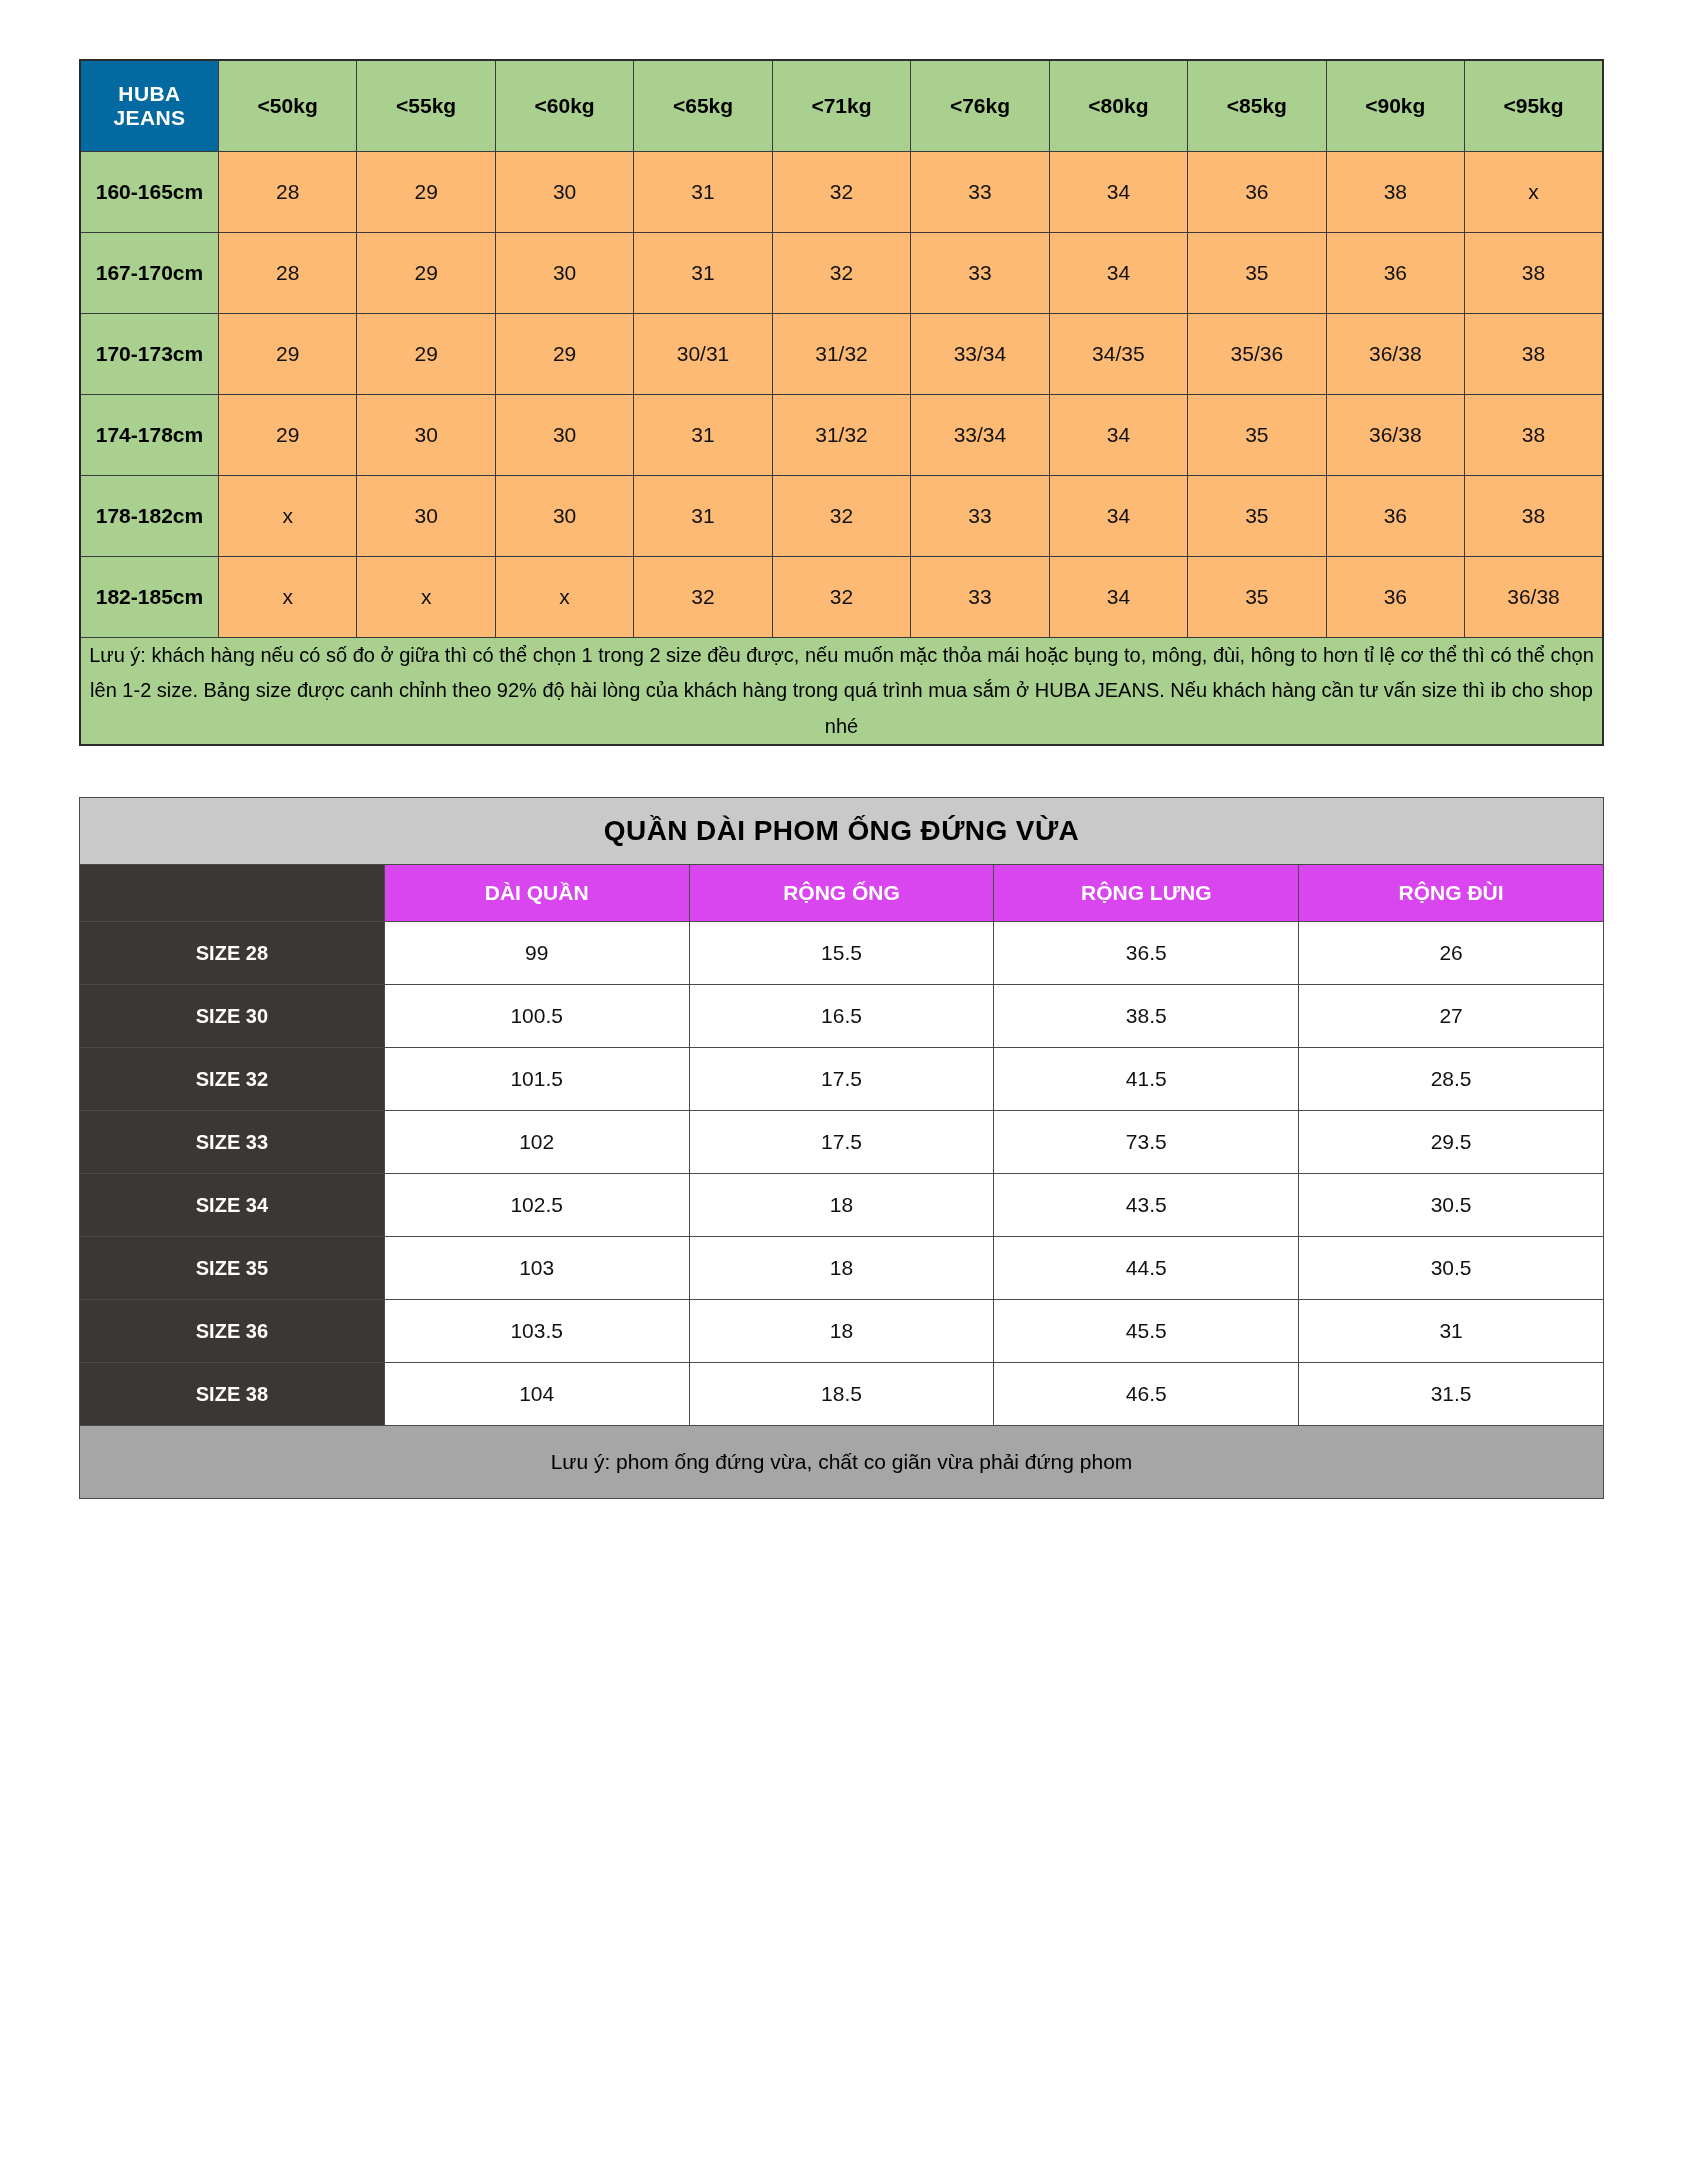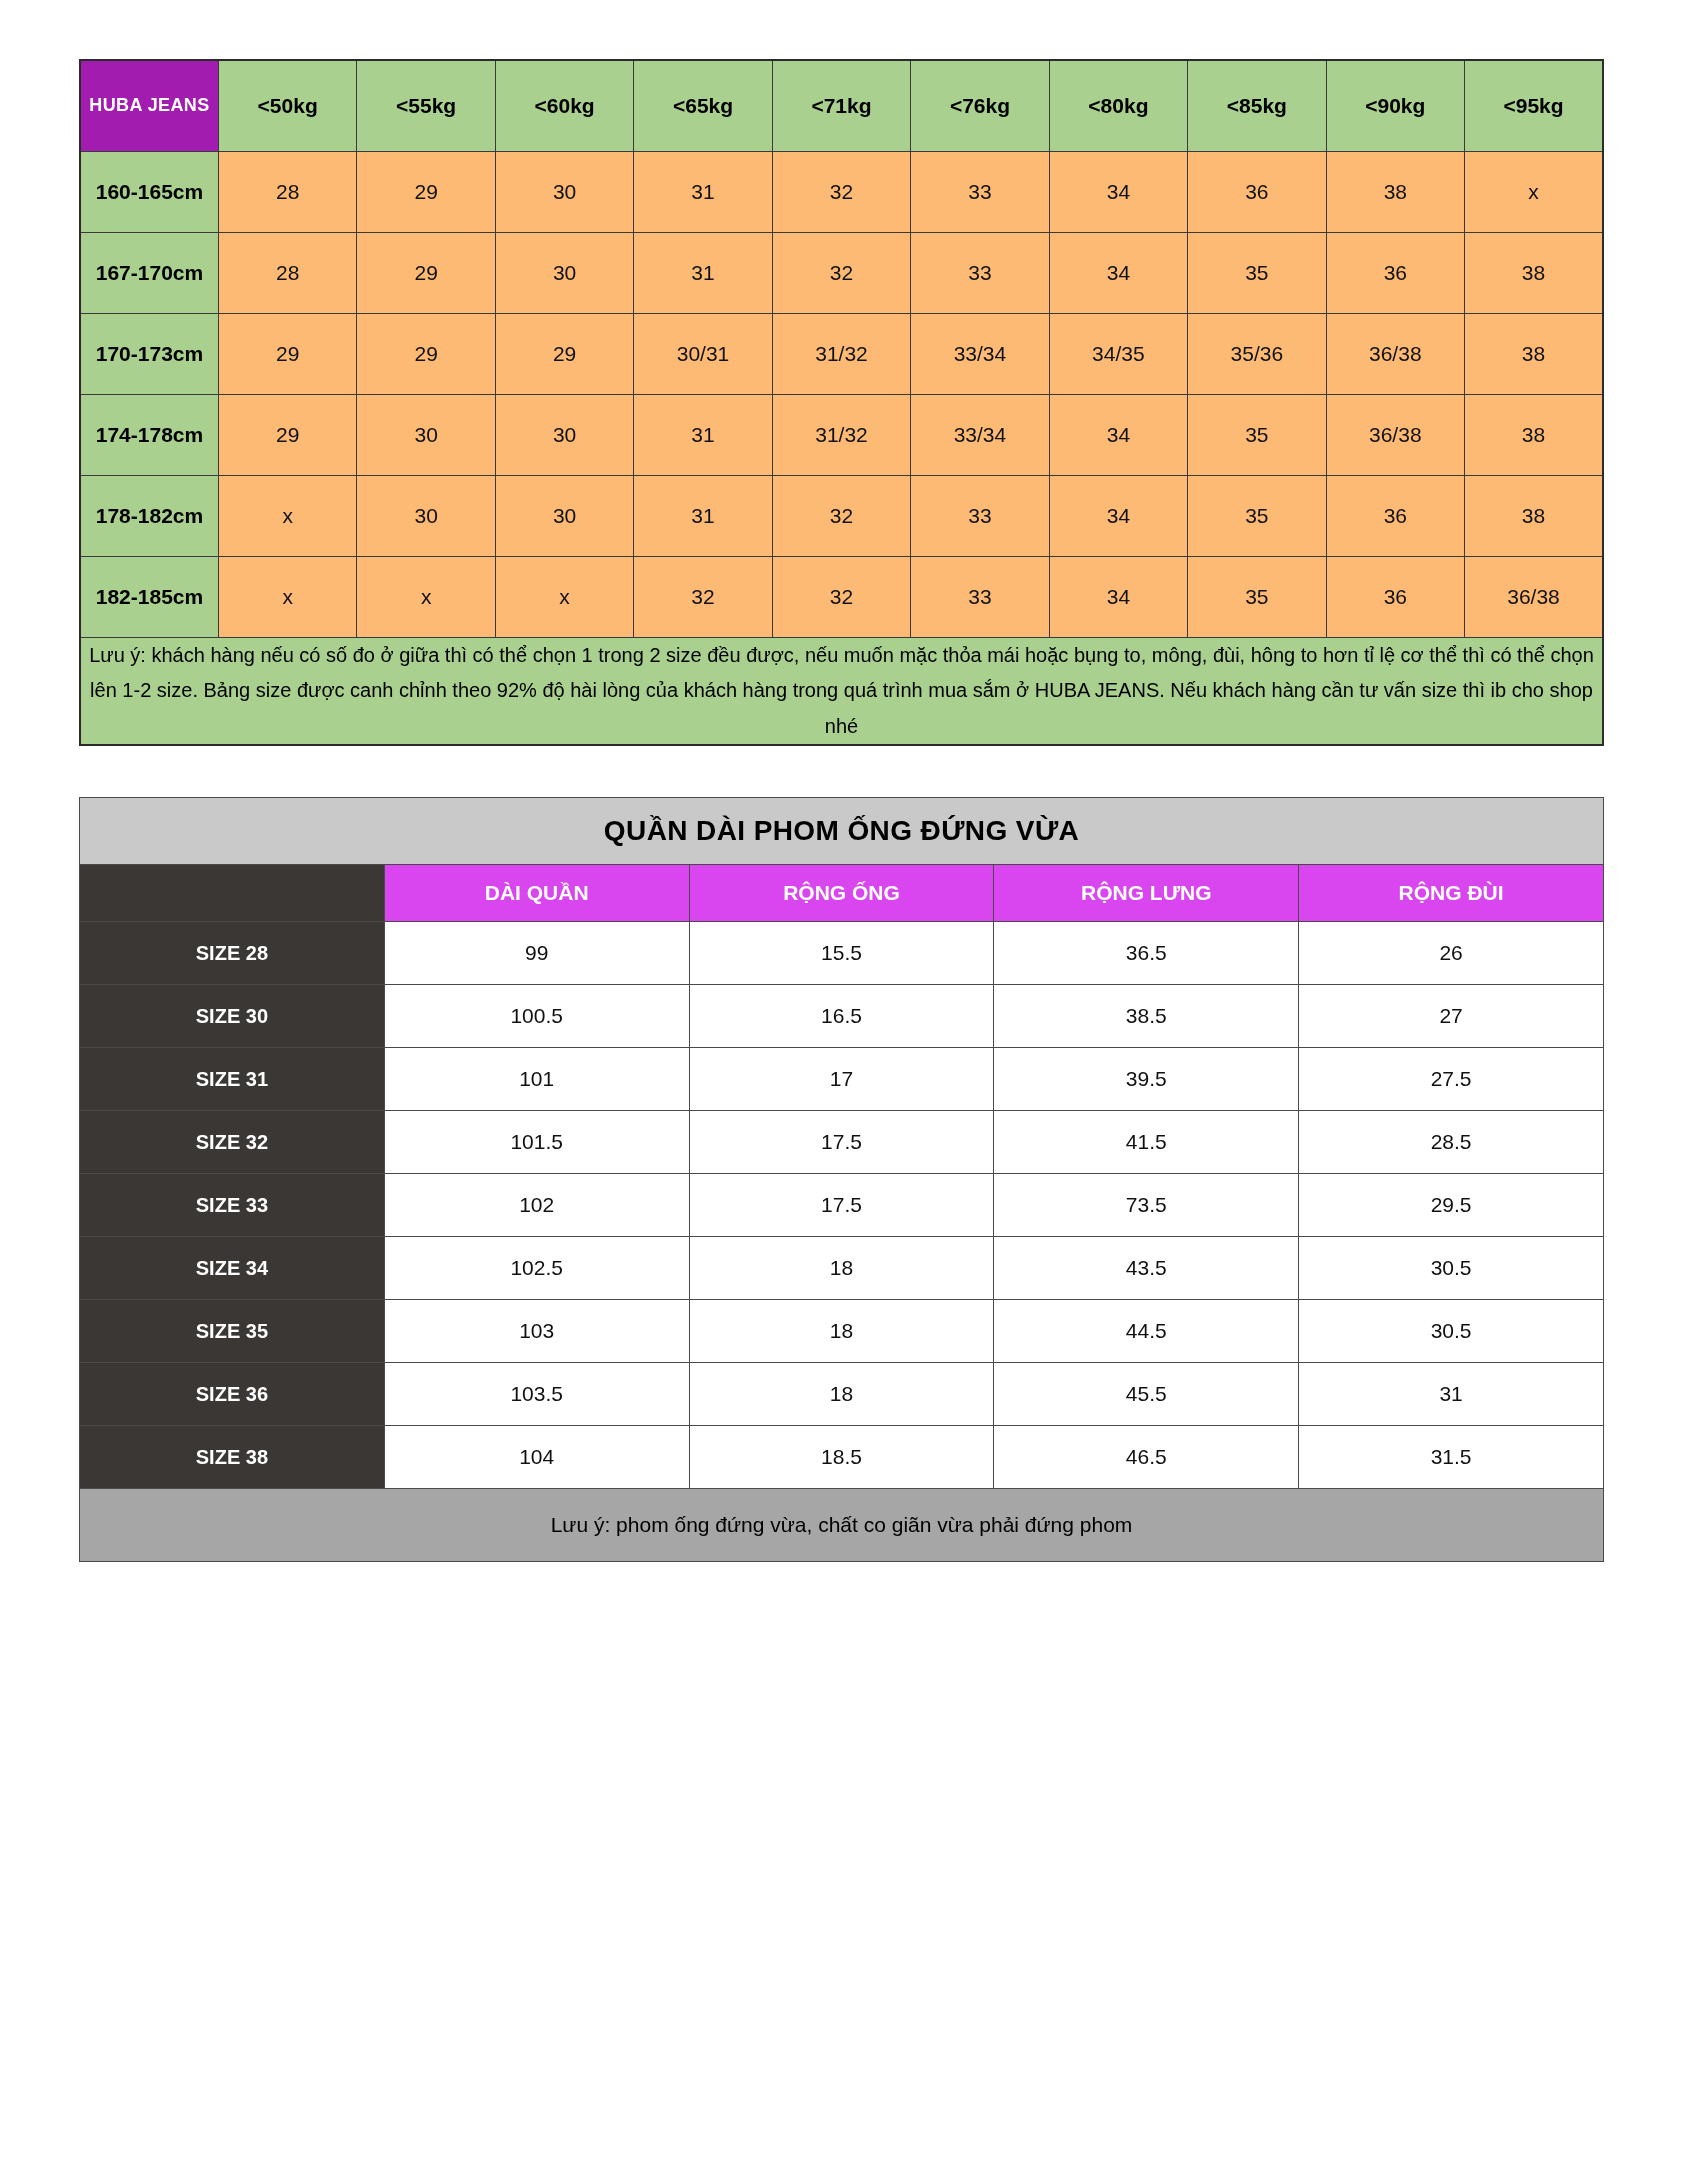--- a/index.html
+++ b/index.html
@@ -30,24 +30,24 @@
     table-layout: fixed;
     border: 2px solid #2b2b2b;
   }
   .size-table th, .size-table td {
     border: 1px solid #3a3a3a;
     text-align: center;
     vertical-align: middle;
     padding: 0;
   }
   .brand-cell {
-    background: #a21caf;
+    background: #0369a1;
     color: #ffffff;
     font-weight: bold;
-    font-size: 18px;
+    font-size: 21px;
     height: 91px;
     letter-spacing: 0.4px;
   }
   .wcol-head {
     background: #a9d08e;
     color: #000000;
     font-weight: bold;
     font-size: 21px;
     height: 91px;
   }
@@ -259,27 +259,20 @@
         <td class="meas-val">26</td>
       </tr>
       <tr>
         <th class="size-label">SIZE 30</th>
         <td class="meas-val">100.5</td>
         <td class="meas-val">16.5</td>
         <td class="meas-val">38.5</td>
         <td class="meas-val">27</td>
       </tr>
       <tr>
-        <th class="size-label">SIZE 31</th>
-        <td class="meas-val">101</td>
-        <td class="meas-val">17</td>
-        <td class="meas-val">39.5</td>
-        <td class="meas-val">27.5</td>
-      </tr>
-      <tr>
         <th class="size-label">SIZE 32</th>
         <td class="meas-val">101.5</td>
         <td class="meas-val">17.5</td>
         <td class="meas-val">41.5</td>
         <td class="meas-val">28.5</td>
       </tr>
       <tr>
         <th class="size-label">SIZE 33</th>
         <td class="meas-val">102</td>
         <td class="meas-val">17.5</td>

